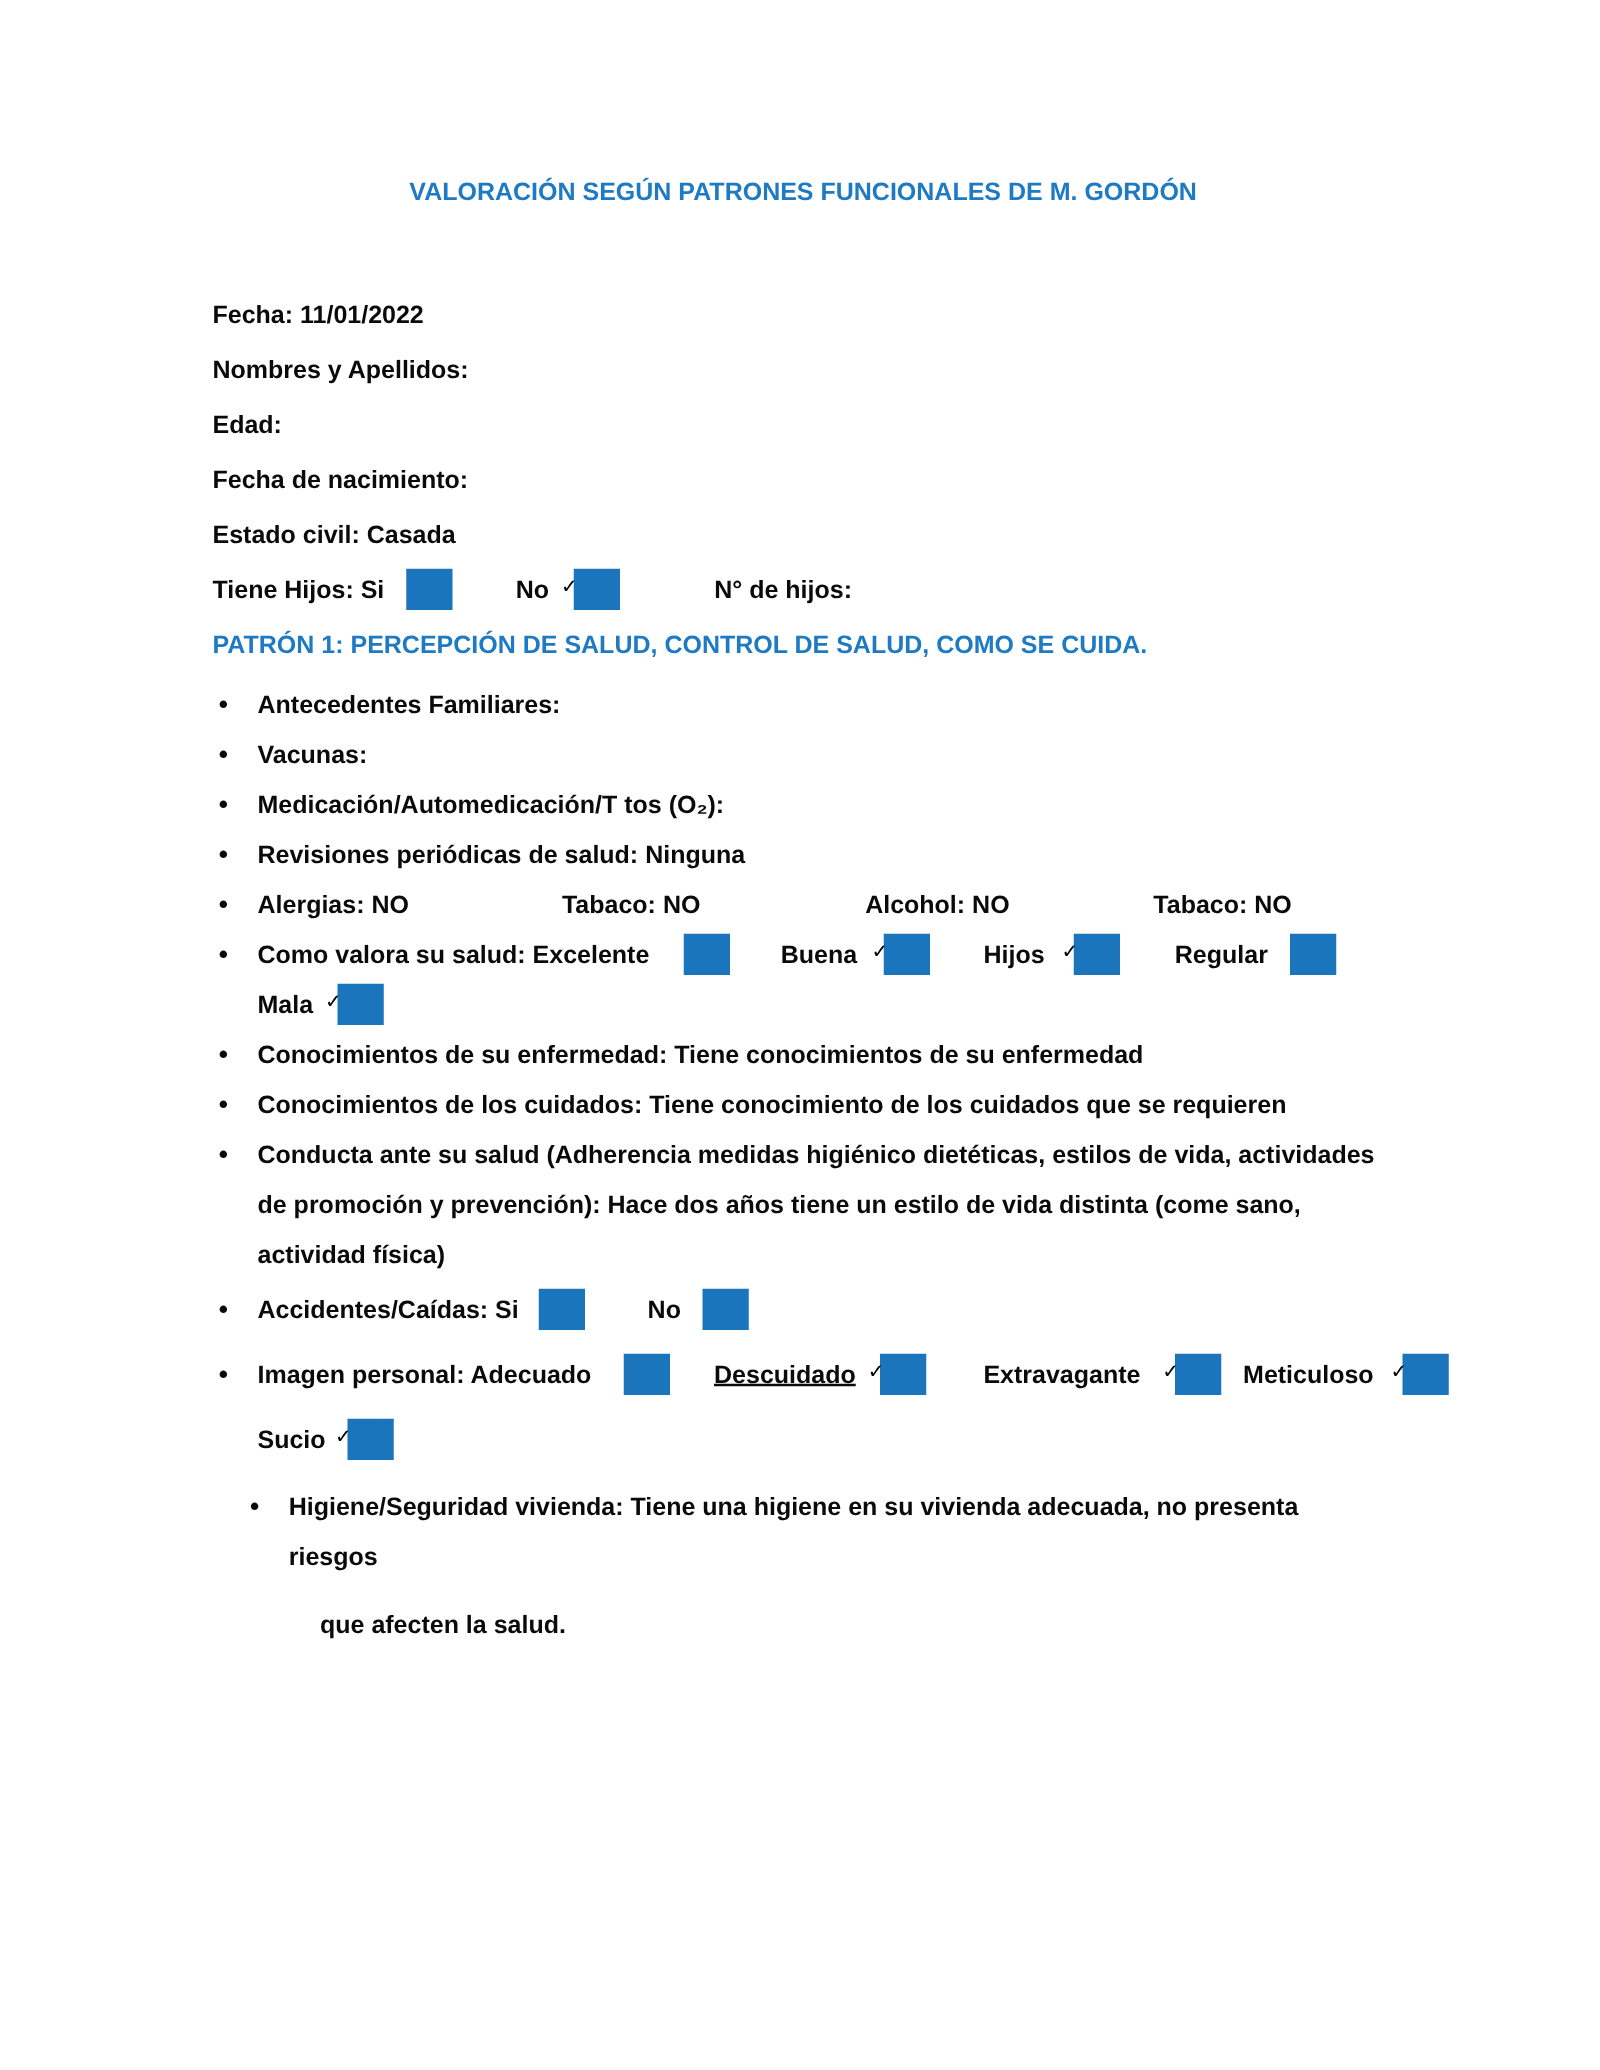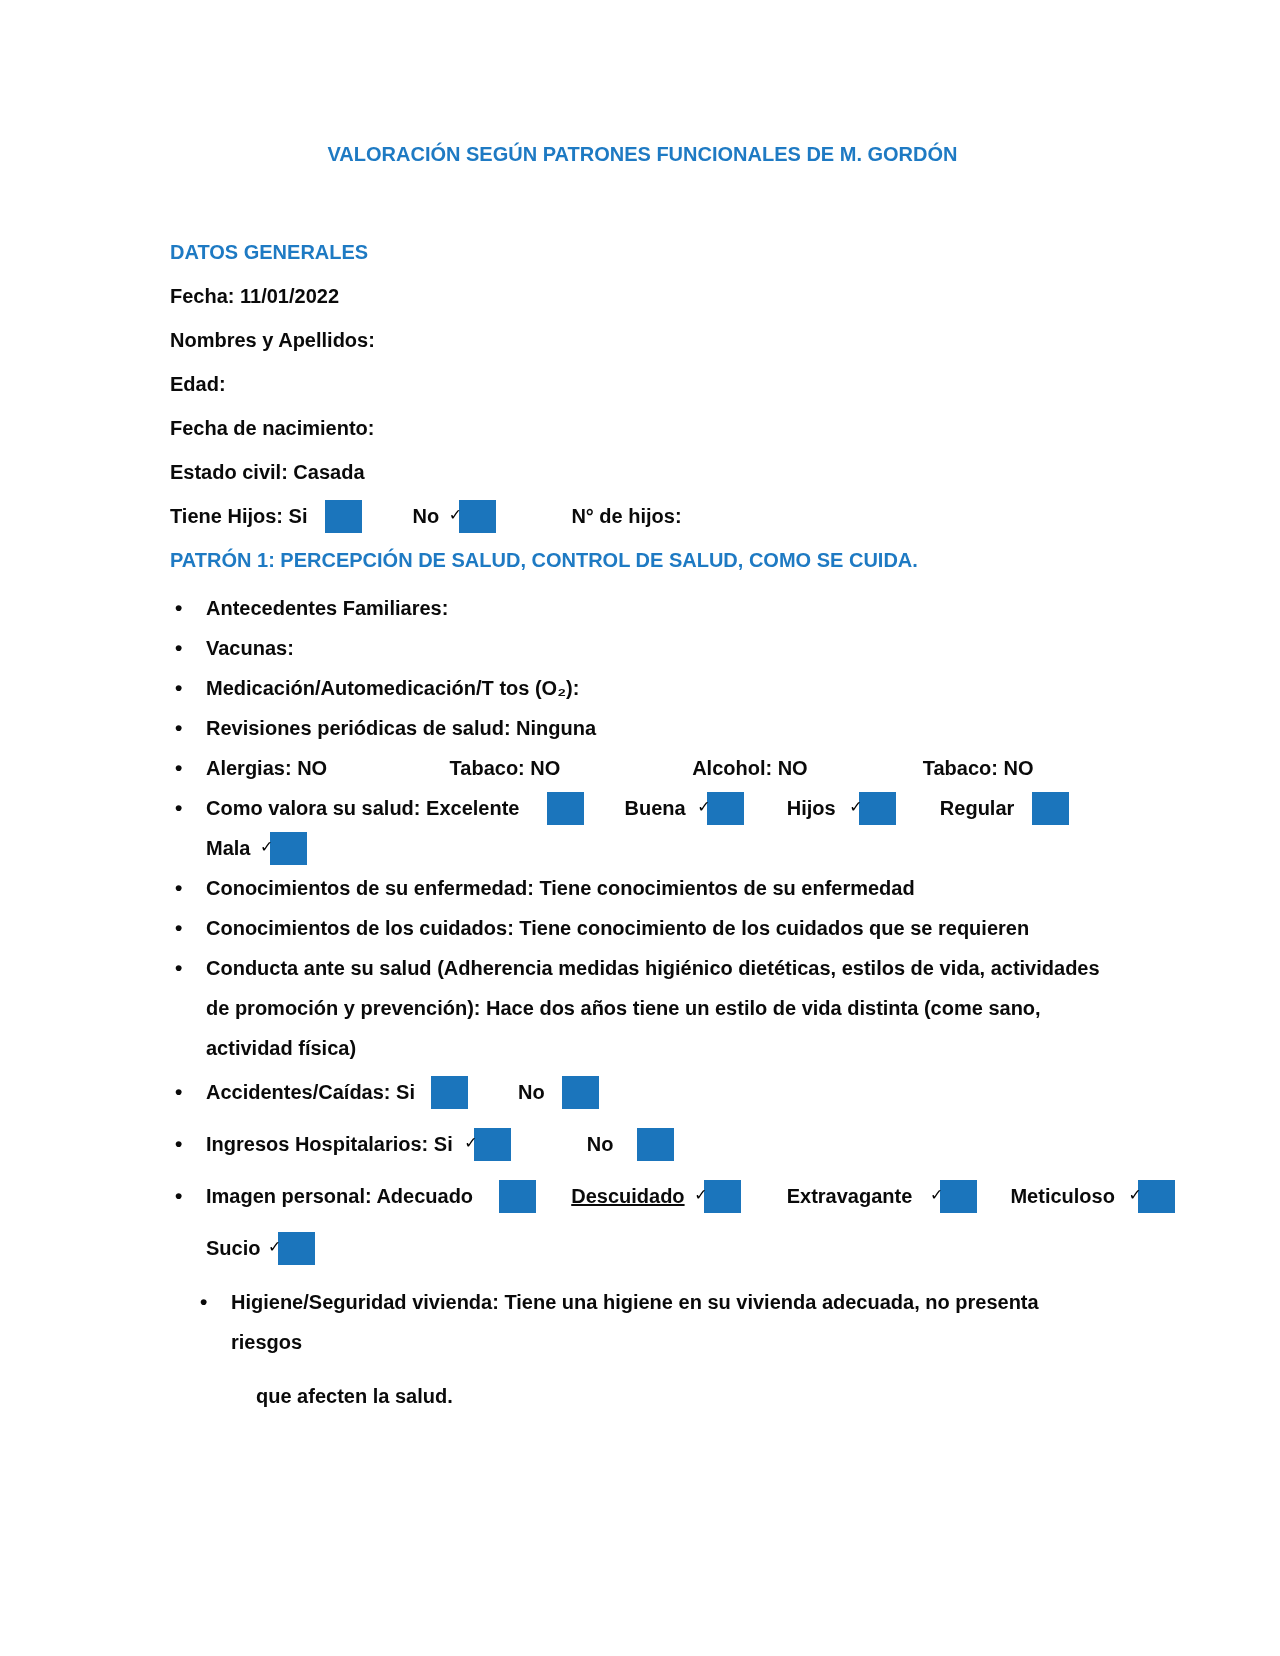--- a/index.html
+++ b/index.html
@@ -76,41 +76,40 @@
   .w237 { width: 237px; }
   .w225 { width: 225px; }
 
   .ml10 { margin-left: 10px; }
   .ml12 { margin-left: 12px; }
   .ml14 { margin-left: 14px; }
   .ml16 { margin-left: 16px; }
   .ml18 { margin-left: 18px; }
   .ml20 { margin-left: 20px; }
   .ml22 { margin-left: 22px; }
-  .ml28 { margin-left: 28px; text-align: center; }
+  .ml28 { margin-left: 12px; text-align: center; }
   .ml30 { margin-left: 30px; text-decoration: underline; }
   .ml35 { margin-left: 35px; }
   .ml37 { margin-left: 37px; }
   .ml38 { margin-left: 38px; }
   .ml40 { margin-left: 40px; }
   .ml45 { margin-left: 45px; }
   .ml70 { margin-left: 70px; }
   .mt4  { margin-top: 4px; }
   .mt12 { margin-top: 12px; }
   .mt14 { margin-top: 14px; margin-left: 25px; }
 </style>
 </head>
 <body>
 
 <div class="page">
   <div class="content">
 
     <h1 class="doc-title">VALORACIÓN SEGÚN PATRONES FUNCIONALES DE M. GORDÓN</h1>
 
-    <div class="line blue">DATOS GENERALES</div>
 
     <div class="line">Fecha: 11/01/2022</div>
     <div class="line">Nombres y Apellidos:</div>
     <div class="line">Edad:</div>
     <div class="line">Fecha de nacimiento:</div>
     <div class="line">Estado civil: Casada</div>
 
     <div class="line">
       <span>Tiene Hijos: Si</span>
       <span class="cbx ml12"></span>
@@ -176,26 +175,20 @@
         <div class="cont">actividad física)</div>
       </li>
 
       <li class="nowrap mt4">
         <span>Accidentes/Caídas: Si</span>
         <span class="cbx ml10"></span>
         <span class="ml45">No</span>
         <span class="cbx ml12"></span>
       </li>
 
-      <li class="nowrap mt12">
-        <span>Ingresos Hospitalarios: Si</span>
-        <span class="cbx ml16 checked"></span>
-        <span class="ml70">No</span>
-        <span class="cbx ml18"></span>
-      </li>
 
       <li class="nowrap mt12">
         <span>Imagen personal: Adecuado</span>
         <span class="cbx ml20"></span>
         <span class="ml30">Descuidado</span>
         <span class="cbx ml14 checked"></span>
         <span class="ml40">Extravagante</span>
         <span class="cbx ml22 checked"></span>
         <span class="ml28">Meticuloso</span>
         <span class="cbx ml18 checked"></span>

